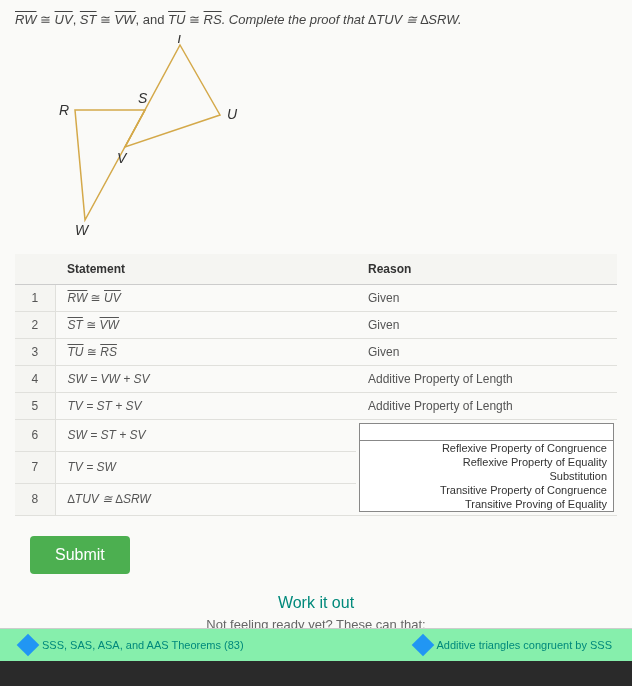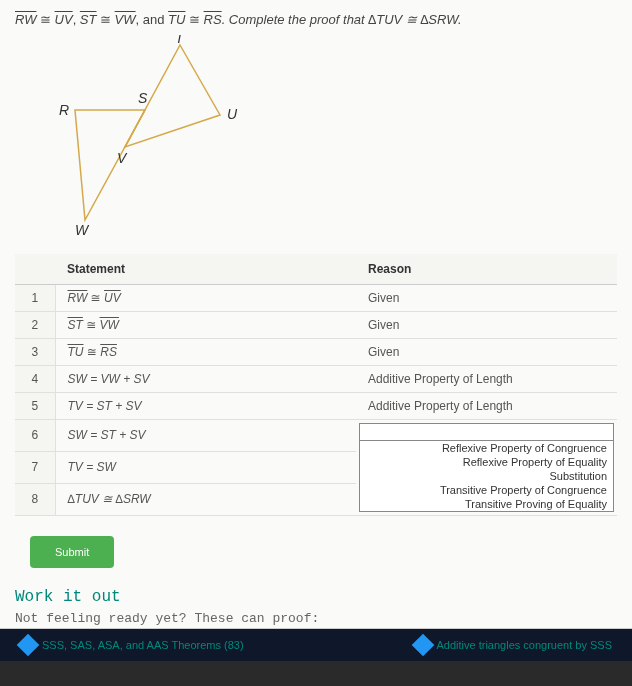--- a/index.html
+++ b/index.html
@@ -69,48 +69,47 @@
       text-align: right;
     }
     .options-box div {
       padding: 1px 6px;
     }
     .submit-btn {
       background: #4caf50;
       color: white;
       border: none;
       padding: 10px 25px;
-      font-size: 11px;
+      font-size: 16px;
       border-radius: 4px;
       margin: 20px 0 10px 15px;
       cursor: pointer;
     }
     .work-it-out {
-      text-align: left;
+      text-align: center;
       margin-top: 10px;
-      font-family: Liberation Mono, monospace;
     }
     .work-title {
       color: #00897b;
       font-size: 16px;
       margin-bottom: 5px;
     }
     .work-sub {
       color: #666;
       font-size: 13px;
     }
     .bottom-bar {
       position: absolute;
       bottom: 25px;
       left: 0;
       right: 0;
       padding: 8px 20px;
       display: flex;
       justify-content: space-between;
-      background: #0f172a;
+      background: #86efac;
       border-top: 1px solid #ccc;
     }
     .link {
       color: #00897b;
       font-size: 11px;
       display: flex;
       align-items: center;
       gap: 6px;
     }
     .diamond {
@@ -205,21 +204,21 @@
       <td>8</td>
       <td class="italic">∆TUV ≅ ∆SRW</td>
     </tr>
   </tbody>
     </table>
 
   <button class="submit-btn">Submit</button>
 
   <div class="work-it-out">
     <div class="work-title">Work it out</div>
-    <div class="work-sub">Not feeling ready yet? These can proof:</div>
+    <div class="work-sub">Not feeling ready yet? These can that:</div>
   </div>
 </div>
 
 <div class="bottom-bar">
   <div class="link">
     <span class="diamond"></span>
     <span>SSS, SAS, ASA, and AAS Theorems (83)</span>
   </div>
   <div class="link">
     <span class="diamond"></span>

